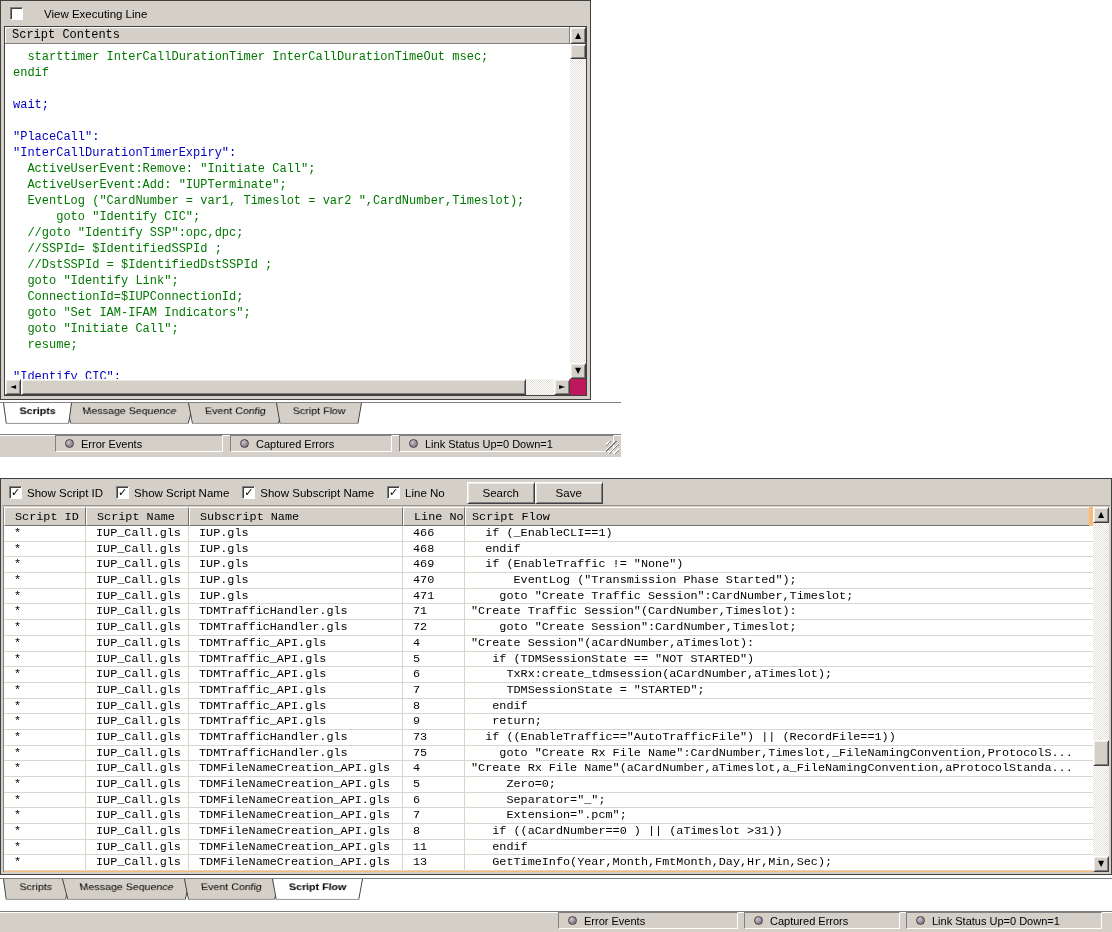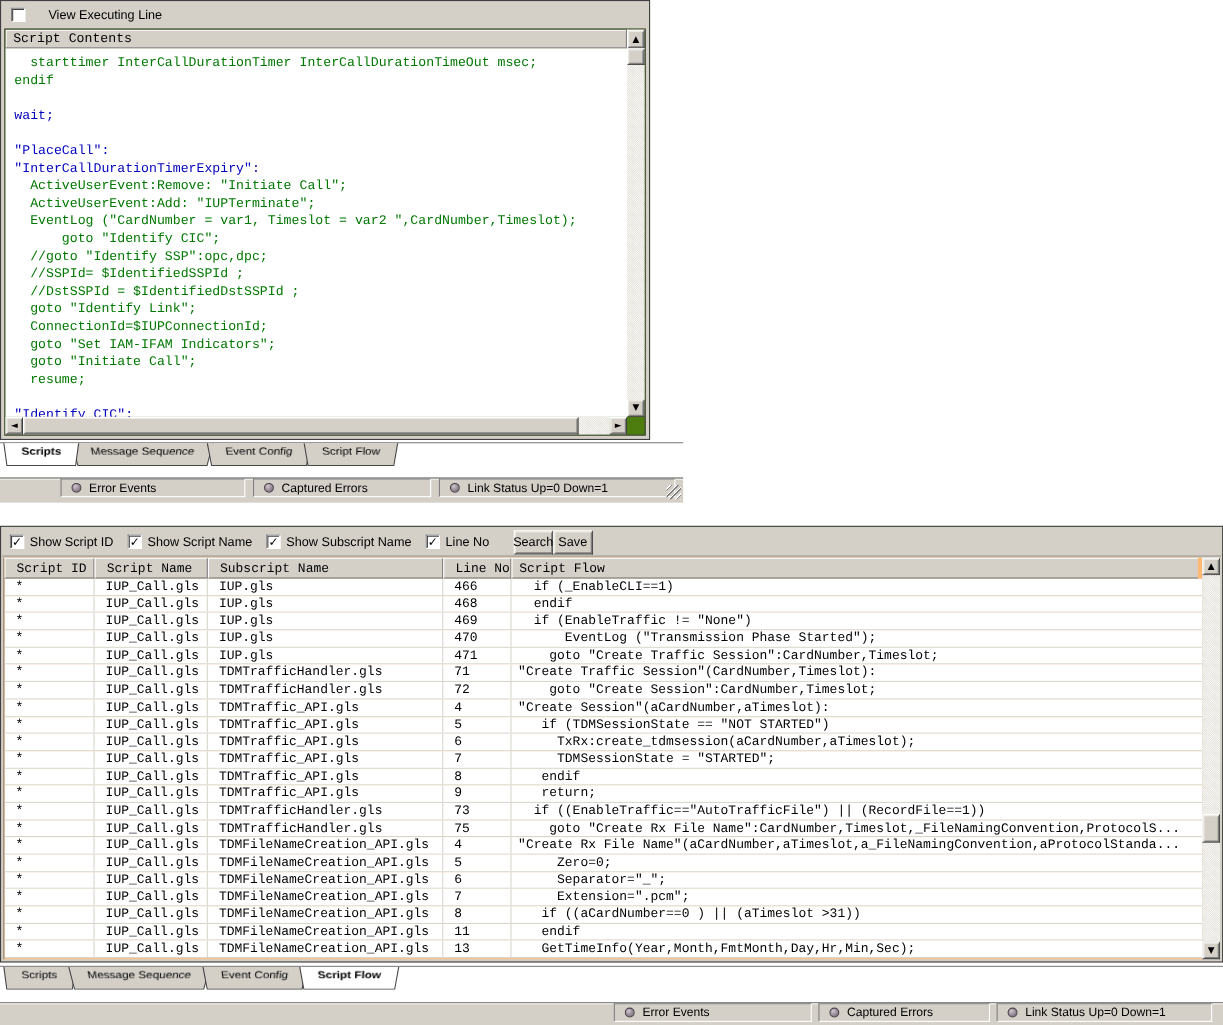--- a/index.html
+++ b/index.html
@@ -31,21 +31,21 @@
   .led{width:9px;height:9px;border-radius:50%;flex:none;border:1px solid #4a404a;
        background:radial-gradient(circle at 35% 30%,#cfc6cf 0%,#968a96 55%,#6e626e 100%)}
   .grip{position:absolute;right:2px;bottom:3px;width:13px;height:13px;
         background:repeating-linear-gradient(135deg,transparent 0 2px,#fff 2px 3px,#808080 3px 4px)}
 
   
   #top-window{position:absolute;left:0;top:0;width:621px;height:457px}
   #top-frame{position:absolute;left:0;top:0;width:591px;height:400px;background:#d4d0c8;
              border:1px solid #404040;padding:2px}
   #check-row{height:21px;display:flex;align-items:center;gap:21px;padding-left:7px;font-size:11.5px}
-  #sc-box{position:absolute;left:3px;top:25px;right:3px;bottom:3px;background:#4d7c0f;border:1px solid #404040}
+  #sc-box{position:absolute;left:3px;top:25px;right:3px;bottom:3px;background:#be185d;border:1px solid #404040}
   #sc-header{position:absolute;left:0;top:0;right:16px;height:17px;background:#d4d0c8;
              border-bottom:1px solid #808080;border-right:1px solid #808080;box-shadow:inset 1px 1px 0 #fff;
              display:flex;align-items:center;padding-left:7px;
              font-family:"Liberation Mono","DejaVu Sans Mono",monospace;font-size:12px}
   #code-area{position:absolute;left:0;top:17px;right:16px;bottom:16px;overflow:hidden;padding:5px 0 0 8px;background:#fff}
   .code-line{font-family:"Liberation Mono","DejaVu Sans Mono",monospace;font-size:12px;line-height:16px;white-space:pre}
   .code-line.green{color:#007800}
   .code-line.blue{color:#0000bd}
   #vscroll1{position:absolute;right:0;top:0;bottom:16px;width:16px}
   #vscroll1 .up{position:absolute;top:0;left:0;width:16px;height:17px}
@@ -63,21 +63,21 @@
   #top-status .spanel:nth-child(2){width:162px;margin-left:7px}
   #top-status .spanel:nth-child(3){width:215px;margin-left:7px}
 
   
   #bottom-window{position:absolute;left:0;top:478px;width:1112px;height:454px}
   #bw-frame{position:absolute;left:0;top:0;width:1112px;height:397px;background:#d4d0c8;
             border:1px solid #404040;padding:1px}
   #toolbar{height:26px;display:flex;align-items:center;padding-left:7px;border-bottom:1px solid #9a968e}
   #filters{display:flex;align-items:center;gap:13px}
   .filter{display:flex;align-items:center;gap:5px;font-size:11.5px;white-space:nowrap}
-  .pushbtn{width:36px;height:22px;font-size:11.5px}
+  .pushbtn{width:68px;height:22px;font-size:11.5px}
   #search-btn{margin-left:22px}
   #save-btn{}
   #table{position:absolute;left:2px;top:28px;right:18px;bottom:2px;background:#fdba74;overflow:hidden;border-left:1px solid #808080}
   #thead{display:flex;height:19px}
   .th{background:#d4d0c8;border-top:1px solid #fff;border-left:1px solid #fff;
       border-right:1px solid #707070;border-bottom:1px solid #707070;
       font-family:"Liberation Mono","DejaVu Sans Mono",monospace;font-size:11.8px;
       display:flex;align-items:center;padding-left:10px;white-space:pre;overflow:hidden;flex:none}
   #tbody{position:absolute;left:0;top:19px;right:0;bottom:0;overflow:hidden}
   .tr{display:flex;height:15.7px;border-bottom:1px solid #dad6ce;background:#fff}

